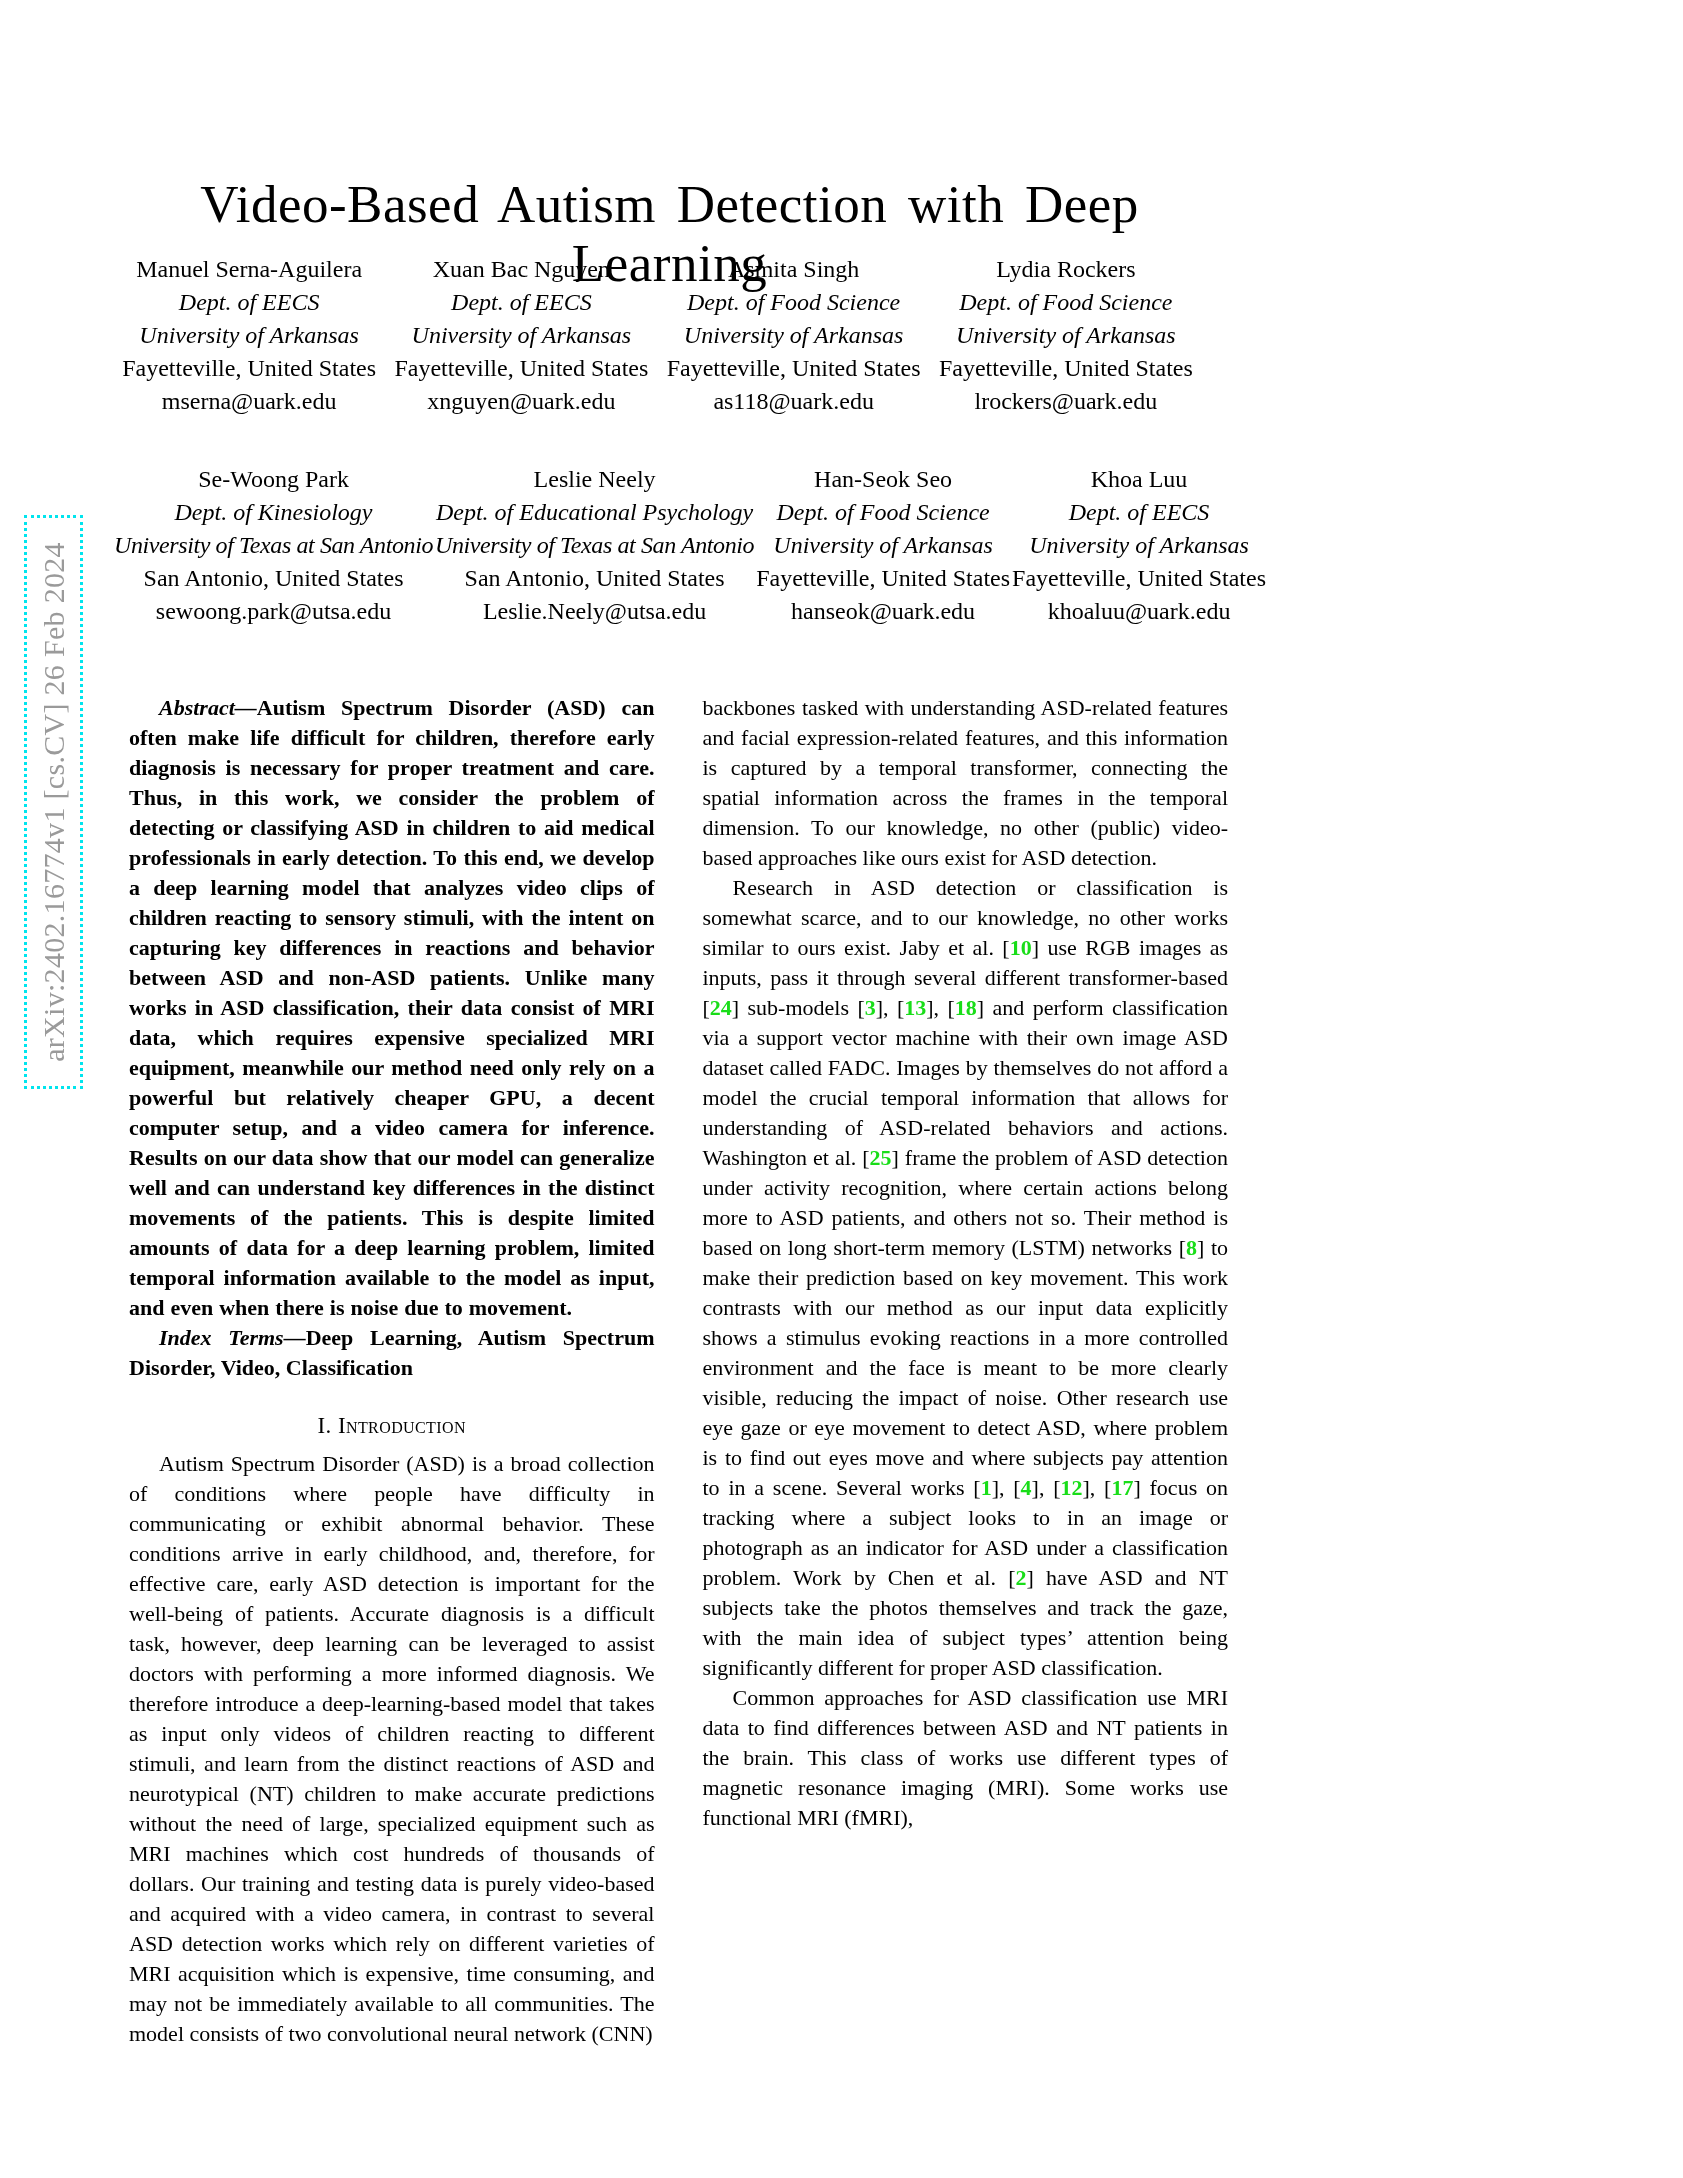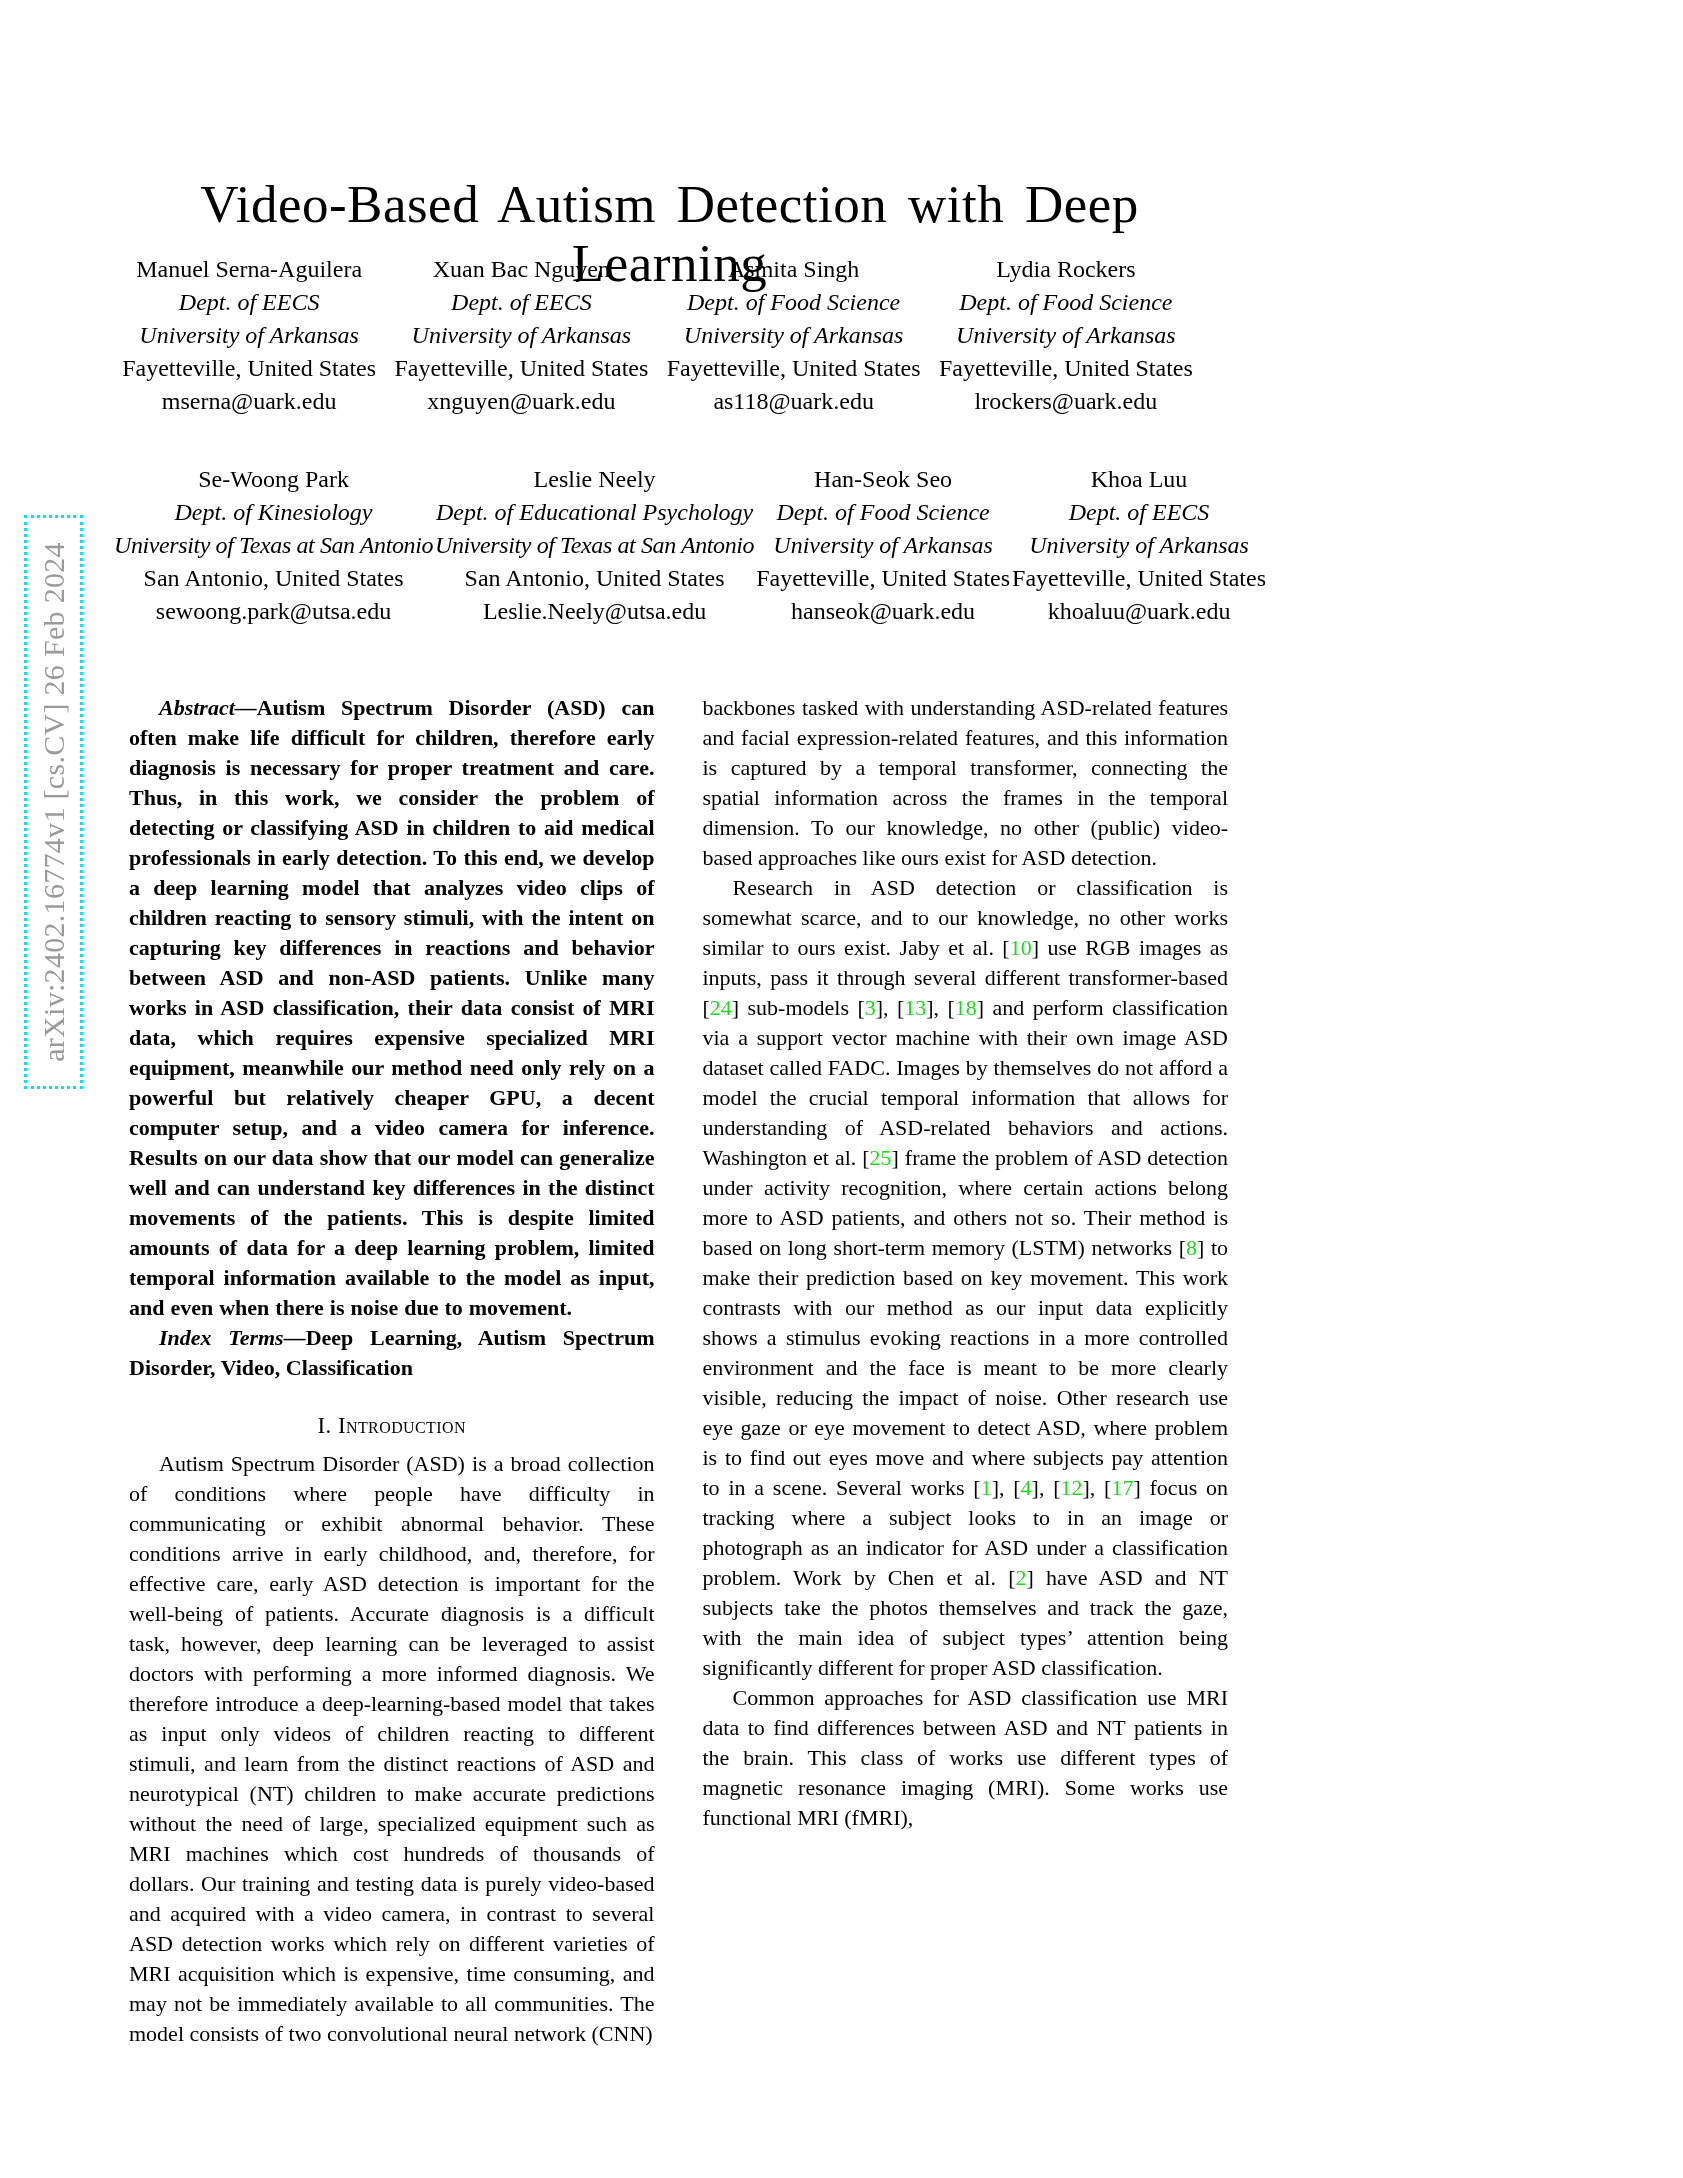--- a/index.html
+++ b/index.html
@@ -134,21 +134,21 @@
     letter-spacing: 0.4px;
   }
   .section-head .num { font-variant: normal; }
 
   .bodypara {
     text-indent: 30px;
     text-align: justify;
   }
   .bodypara.first { text-indent: 30px; }
 
-  .cite { color: #19dd19; }
+  .cite { color: #19dd19; font-weight: bold; }
   a.cite { text-decoration: none; }
 </style>
 </head>
 <body>
 
 <div id="arxiv-stamp">
   <span class="stamp-text">arXiv:2402.16774v1  [cs.CV]  26 Feb 2024</span>
 </div>
 
 <div id="page">

